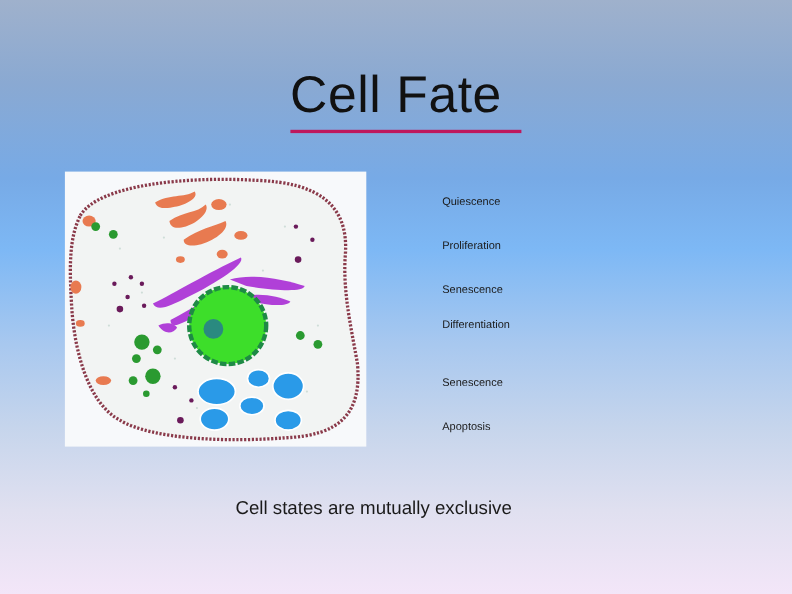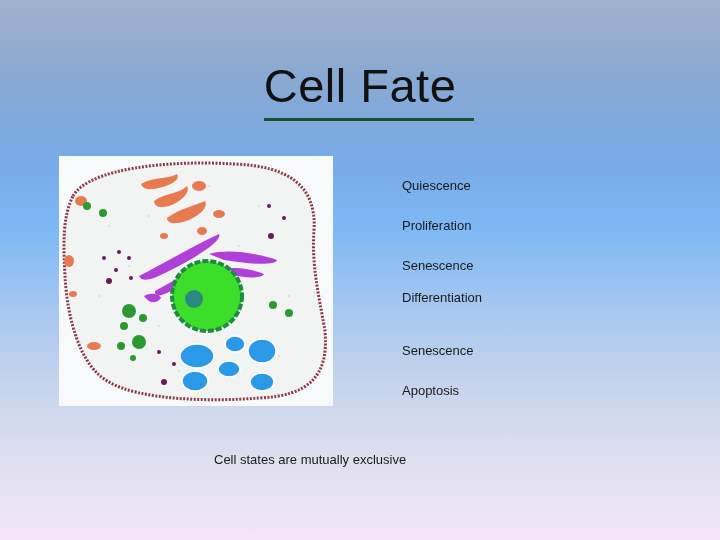--- a/index.html
+++ b/index.html
@@ -9,35 +9,35 @@
       background: linear-gradient(to bottom,
         #9fb1cc 0%, #8aa9d2 14%, #77aae6 30%, #7db8f5 42%,
         #a8c8ef 58%, #c6d5ec 72%, #e0e0f0 86%, #f3e6f8 100%);
       color:#111;
     }
     .title {
       position:absolute; left:0; top:58px; width:720px; text-align:center;
       font-size:47px; font-weight:normal; letter-spacing:0.5px;
     }
     .title span {
-      display:inline-block; border-bottom:3px solid #14532d; line-height:52px;
+      display:inline-block; border-bottom:3px solid #be185d; line-height:52px;
       padding:0 18px 6px 0; margin-left:18px;
     }
     .image-box {
       position:absolute; left:59px; top:156px; width:274px; height:250px;
       background:#f7f9fb;
     }
     .image-box svg { width:100%; height:100%; display:block; }
     .states { position:absolute; left:402px; top:178px; }
     .state {
       position:absolute; left:0; white-space:nowrap;
-      font-size:13px; color:#1a1a1a;
+      font-size:10px; color:#1a1a1a;
     }
     .note {
-      position:absolute; left:214px; top:452px; font-size:13px; color:#1a1a1a;
+      position:absolute; left:214px; top:452px; font-size:17px; color:#1a1a1a;
       white-space:nowrap;
     }
   </style>
 </head>
 <body>
 
 <div class="title">
   <span>Cell Fate</span>
 </div>
 

